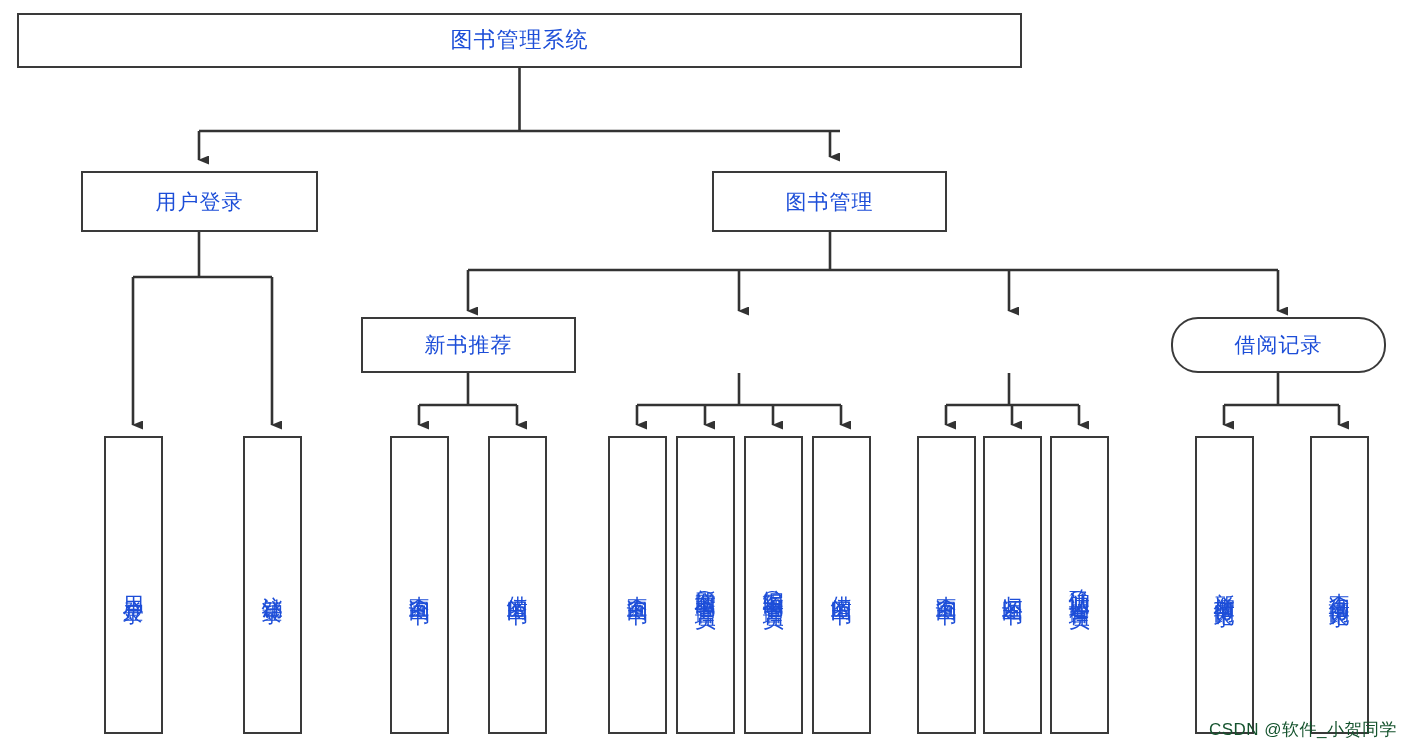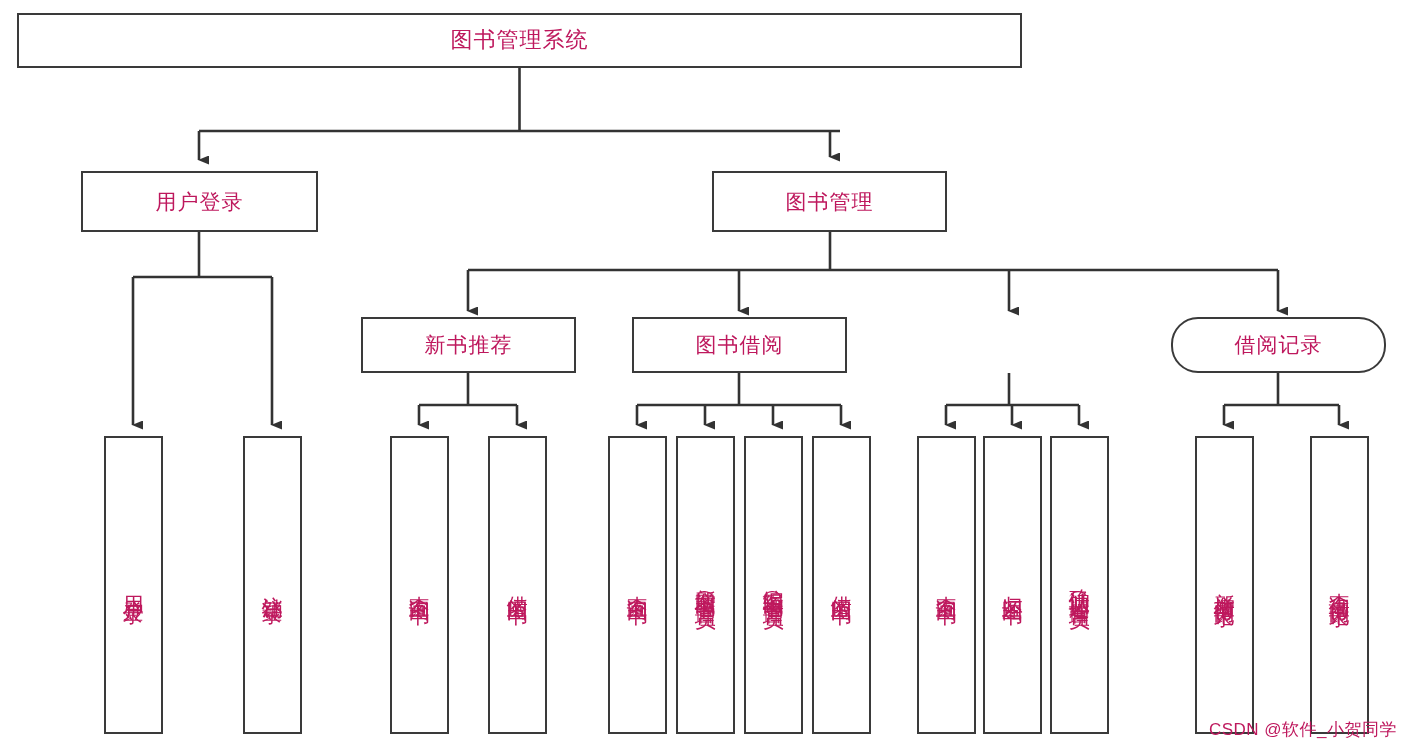--- a/index.html
+++ b/index.html
@@ -31,21 +31,21 @@
     position: absolute;
     box-sizing: border-box;
     background: #ffffff;
     border: 2.5px solid #3a3a3a;
     display: flex;
     align-items: center;
     justify-content: center;
     z-index: 2;
   }
   .node-label {
-    color: #be185d;
+    color: #1d4ed8;
     font-size: 21px;
     letter-spacing: 1px;
     line-height: 1.12;
     white-space: nowrap;
     font-family: "Liberation Sans", "DejaVu Sans", sans-serif;
     text-align: right;
   }
   .node-box.vertical .node-label {
     writing-mode: vertical-rl;
     text-orientation: upright;
@@ -53,21 +53,21 @@
     letter-spacing: 3px;
     font-size: 21px;
   }
   .node-box.level0 .node-label { font-size: 22px; }
   .node-box.level1 .node-label { font-size: 21px; }
   .node-box.level2 .node-label { font-size: 21px; }
   .watermark {
     position: absolute;
     right: 8px;
     bottom: 6px;
-    color: #be185d;
+    color: #14532d;
     font-size: 17px;
     letter-spacing: 0.5px;
     z-index: 3;
     white-space: nowrap;
     font-family: "Liberation Sans", "DejaVu Sans", sans-serif;
   }
 </style>
 </head>
 <body>
 
@@ -132,23 +132,20 @@
   </div>
 
   <div class="node-box level2" style="left:361px; top:317px; width:215px; height:56px;">
     <span class="node-label">新书推荐</span>
   </div>
 
   <div class="node-box level1" style="left:712px; top:171px; width:235px; height:61px;">
     <span class="node-label">图书管理</span>
   </div>
 
-  <div class="node-box level2" style="left:632px; top:317px; width:215px; height:56px;">
-    <span class="node-label">图书借阅</span>
-  </div>
 
 
   <div class="node-box level2" style="left:1171px; top:317px; width:215px; height:56px;border-radius:27px;">
     <span class="node-label">借阅记录</span>
   </div>
 
   <div class="node-box vertical" style="left:104px; top:436px; width:59px; height:298px;">
     <span class="node-label">用户登录</span>
   </div>
 

